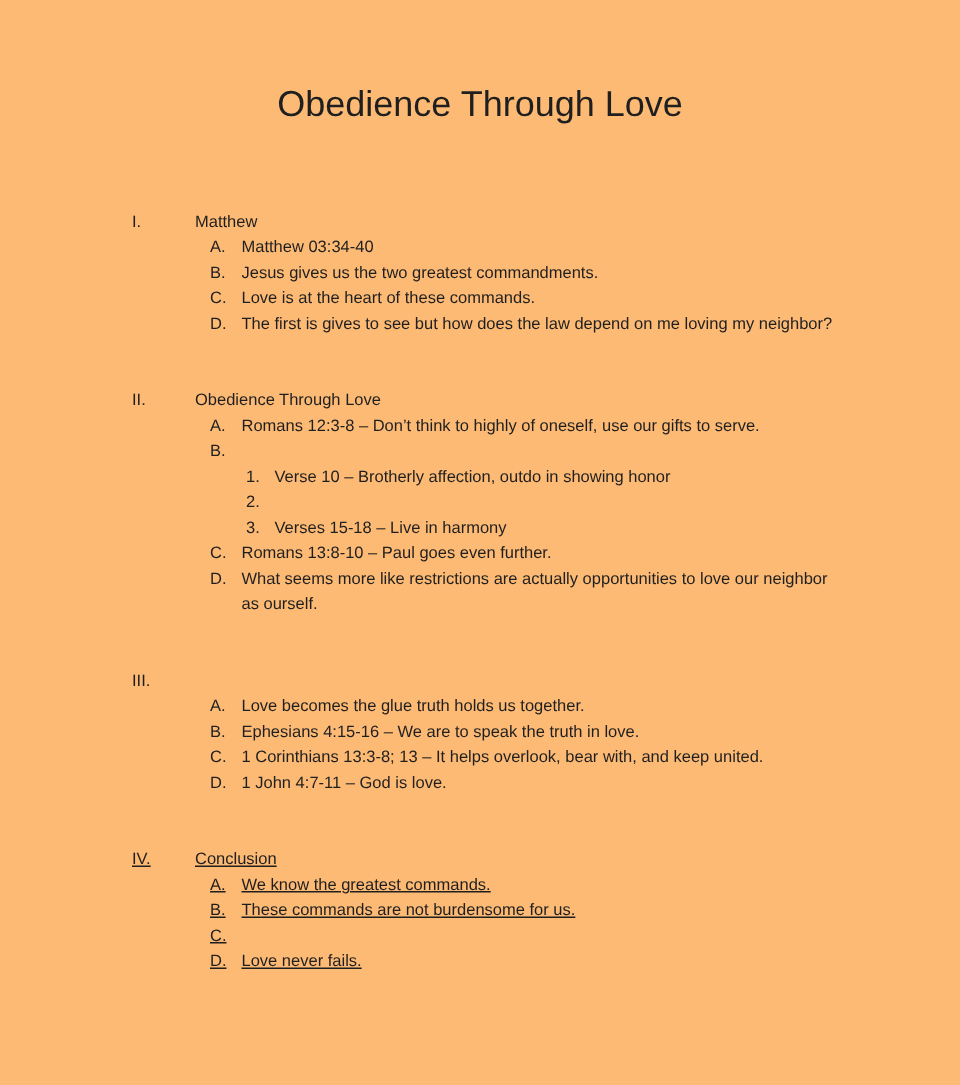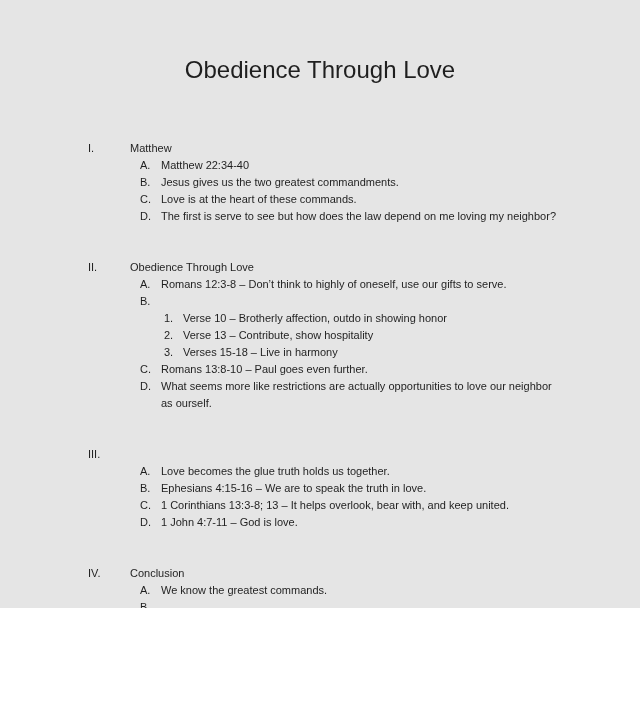--- a/index.html
+++ b/index.html
@@ -6,36 +6,36 @@
   html, body { background: #ffffff; }
   body {
     width: 640px;
     height: 723px;
     font-family: "Liberation Sans", "DejaVu Sans", sans-serif;
     overflow: hidden;
   }
   .page {
     position: relative;
     width: 640px;
-    height: 608px;
-    background: #e5e5e5;
+    height: 723px;
+    background: #fdba74;
     color: #1f1f1f;
     overflow: hidden;
   }
   .title {
     padding-top: 55px;
     text-align: center;
     font-size: 24px;
     line-height: 30px;
     font-weight: 400;
     color: #1f1f1f;
   }
   .outline { margin-top: 55px; }
   .sec { margin-bottom: 34px; }
-  .sec:last-child { margin-bottom: 0; }
+  .sec:last-child { margin-bottom: 0; text-decoration: underline; }
   .row {
     display: flex;
     align-items: flex-start;
     font-size: 11px;
     line-height: 17px;
     color: #1f1f1f;
   }
   .row .num  { flex: 0 0 auto; margin-left: 88px;  width: 42px; }
   .row.l2 .lbl { flex: 0 0 auto; margin-left: 140px; width: 21px; }
   .row.l3 .lbl { flex: 0 0 auto; margin-left: 164px; width: 19px; }
@@ -50,33 +50,33 @@
 
   <div class="outline">
 
     <section class="sec">
       <div class="row l1">
         <span class="num">I.</span>
         <span class="txt">Matthew</span>
       </div>
       <div class="row l2">
         <span class="lbl">A.</span>
-        <span class="txt">Matthew 22:34-40</span>
+        <span class="txt">Matthew 03:34-40</span>
       </div>
       <div class="row l2">
         <span class="lbl">B.</span>
         <span class="txt">Jesus gives us the two greatest commandments.</span>
       </div>
       <div class="row l2">
         <span class="lbl">C.</span>
         <span class="txt">Love is at the heart of these commands.</span>
       </div>
       <div class="row l2">
         <span class="lbl">D.</span>
-        <span class="txt">The first is serve to see but how does the law depend on me loving my neighbor?</span>
+        <span class="txt">The first is gives to see but how does the law depend on me loving my neighbor?</span>
       </div>
     </section>
 
     <section class="sec">
       <div class="row l1">
         <span class="num">II.</span>
         <span class="txt">Obedience Through Love</span>
       </div>
       <div class="row l2">
         <span class="lbl">A.</span>
@@ -84,21 +84,20 @@
       </div>
       <div class="row l2">
         <span class="lbl">B.</span>
       </div>
       <div class="row l3">
         <span class="lbl">1.</span>
         <span class="txt">Verse 10 – Brotherly affection, outdo in showing honor</span>
       </div>
       <div class="row l3">
         <span class="lbl">2.</span>
-        <span class="txt">Verse 13 – Contribute, show hospitality</span>
       </div>
       <div class="row l3">
         <span class="lbl">3.</span>
         <span class="txt">Verses 15-18 – Live in harmony</span>
       </div>
       <div class="row l2">
         <span class="lbl">C.</span>
         <span class="txt">Romans 13:8-10 – Paul goes even further.</span>
       </div>
       <div class="row l2">
@@ -133,20 +132,21 @@
       <div class="row l1">
         <span class="num">IV.</span>
         <span class="txt">Conclusion</span>
       </div>
       <div class="row l2">
         <span class="lbl">A.</span>
         <span class="txt">We know the greatest commands.</span>
       </div>
       <div class="row l2">
         <span class="lbl">B.</span>
+        <span class="txt">These commands are not burdensome for us.</span>
       </div>
       <div class="row l2">
         <span class="lbl">C.</span>
       </div>
       <div class="row l2">
         <span class="lbl">D.</span>
         <span class="txt">Love never fails.</span>
       </div>
     </section>
 

